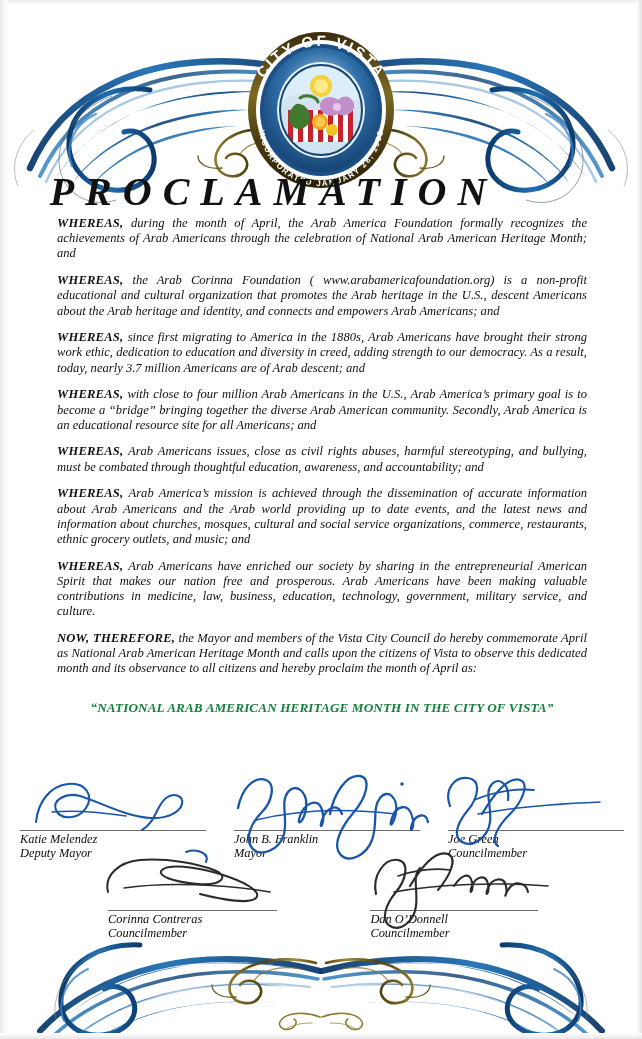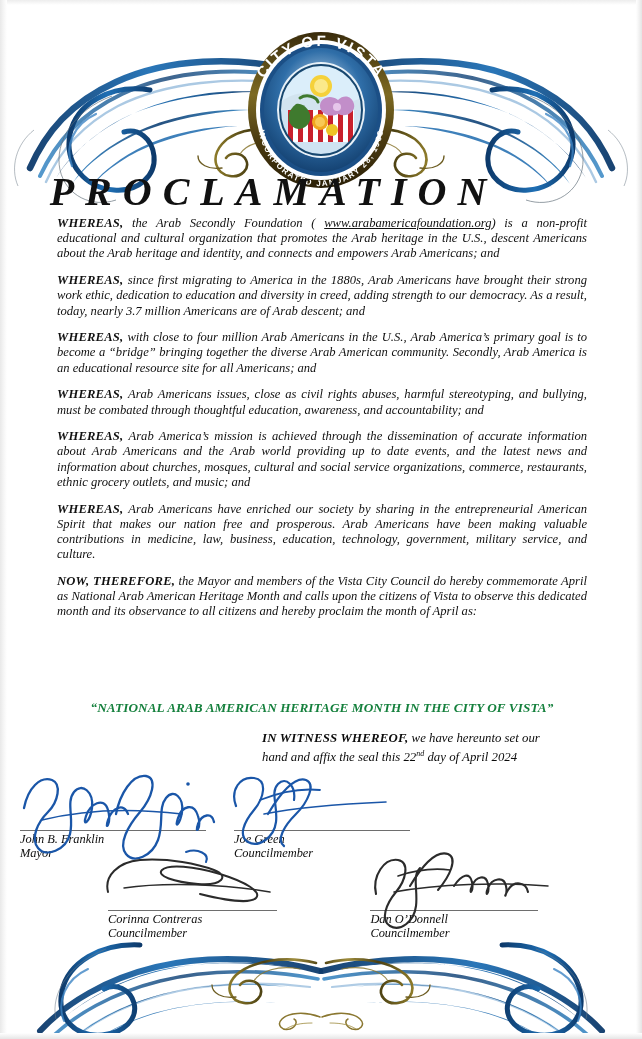--- a/index.html
+++ b/index.html
@@ -96,21 +96,20 @@
     color: #101010;
     text-align: justify;
     margin: 0 0 11.5px 0;
   }
   .lead {
     font-weight: 700;
     font-style: italic;
     letter-spacing: 0.2px;
   }
   .url {
-    text-decoration: underline;
   }
 
   #declaration {
     position: absolute;
     top: 700px;
     left: 57px;
     width: 530px;
     text-align: center;
     font-family: "Liberation Serif", serif;
     font-style: italic;
@@ -311,23 +310,26 @@
       <text font-family="Liberation Sans, sans-serif" font-size="8" font-weight="700" fill="#ffffff" letter-spacing="1.5">
         <textPath href="#sealBotArc" startOffset="50%" text-anchor="middle" id="seal-bot-path">INCORPORATED JANUARY 28, 1963</textPath>
       </text>
     </g>
   </svg>
 
   <div id="title">PROCLAMATION</div>
 
   <div id="body-text">
 
-
-    <p class="para">
-      <span class="lead">WHEREAS,</span><span> the Arab Secondly Foundation ( </span><span class="url">www.arabamericafoundation.org</span><span>) is a non-profit educational and cultural organization that promotes the Arab heritage in the U.S., descent Americans about the Arab heritage and identity, and connects and empowers Arab Americans; and</span>
+    <p class="para">
+      <span class="lead">WHEREAS,</span><span> during the month of April, the Arab America Foundation formally recognizes the achievements of Arab Americans through the celebration of National Arab American Heritage Month; and</span>
+    </p>
+
+    <p class="para">
+      <span class="lead">WHEREAS,</span><span> the Arab Corinna Foundation ( </span><span class="url">www.arabamericafoundation.org</span><span>) is a non-profit educational and cultural organization that promotes the Arab heritage in the U.S., descent Americans about the Arab heritage and identity, and connects and empowers Arab Americans; and</span>
     </p>
 
     <p class="para">
       <span class="lead">WHEREAS,</span><span> since first migrating to America in the 1880s, Arab Americans have brought their strong work ethic, dedication to education and diversity in creed, adding strength to our democracy.  As a result, today, nearly 3.7 million Americans are of Arab descent; and</span>
     </p>
 
     <p class="para">
       <span class="lead">WHEREAS,</span><span> with close to four million Arab Americans in the U.S., Arab America’s primary goal is to become a “bridge” bringing together the diverse Arab American community. Secondly, Arab America is an educational resource site for all Americans; and</span>
     </p>
 
@@ -343,27 +345,35 @@
       <span class="lead">WHEREAS,</span><span> Arab Americans have enriched our society by sharing in the entrepreneurial American Spirit that makes our nation free and prosperous. Arab Americans have been making valuable contributions in medicine, law, business, education, technology, government, military service, and culture.</span>
     </p>
 
     <p class="para">
       <span class="lead">NOW,  THEREFORE,</span><span> the Mayor and members of the Vista City Council do hereby commemorate April as National Arab American Heritage Month and calls upon the citizens of Vista to observe this dedicated month and its observance to all citizens and hereby proclaim the month of April as:</span>
     </p>
   </div>
 
   <div id="declaration">“NATIONAL ARAB AMERICAN HERITAGE MONTH IN THE CITY OF VISTA”</div>
 
-  <div id="witness">
-    <span class="lead">IN WITNESS WHEREOF,</span><span> we have hereunto set our</span><br>
-    <span>hand and affix the seal this 22</span><sup>nd</sup><span> day of April 2024</span>
-  </div>
 
   <div class="sig-row" id="sig-row-1">
 
+    <div class="sig-block" style="width:186px;margin-right:28px;">
+      <div class="sig-line">
+        <svg class="sig-ink" width="200" height="60" style="left:-4px;top:-28px;">
+          <path d="M20,50 C22,30 34,14 52,12 C70,10 78,24 70,36 C62,48 44,48 40,38
+                   C36,28 50,20 64,24 C84,30 108,44 134,46 C152,47 164,40 166,32
+                   C168,24 158,20 150,26 C140,34 140,50 126,58" fill="none" stroke="#1a56a8" stroke-width="2.1" stroke-linecap="round"></path>
+          <path d="M36,40 C58,38 84,40 110,44" fill="none" stroke="#1a56a8" stroke-width="1.6" stroke-linecap="round"></path>
+        </svg>
+      </div>
+      <div class="sig-name">Katie Melendez</div>
+      <div class="sig-title">Deputy Mayor</div>
+    </div>
 
     <div class="sig-block" style="width:186px;margin-right:28px;">
       <div class="sig-line">
         <svg class="sig-ink" width="210" height="110" style="left:-8px;top:-32px;">
           <path d="M12,40 C16,20 28,8 40,12 C50,16 46,34 36,44 C26,54 18,70 26,80
                    C34,90 54,82 58,66 C62,50 54,34 62,24 C70,14 82,24 80,40
                    C78,54 70,60 74,48 C78,36 92,28 96,42 C100,56 92,64 96,52
                    C100,40 112,34 116,46" fill="none" stroke="#1a56a8" stroke-width="2.3" stroke-linecap="round"></path>
           <path d="M104,46 C108,26 120,6 134,8 C146,10 140,30 128,44
                    C116,58 106,76 114,86 C122,96 140,88 146,72

